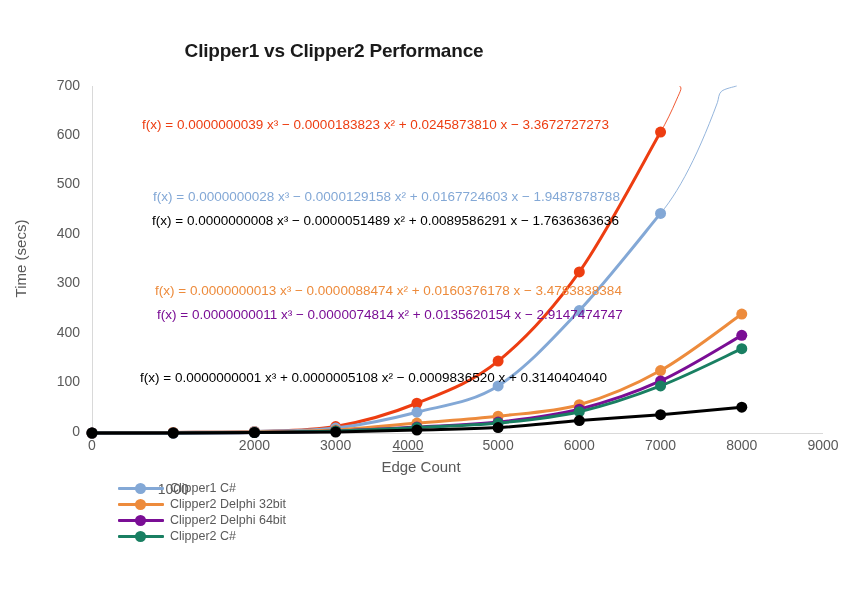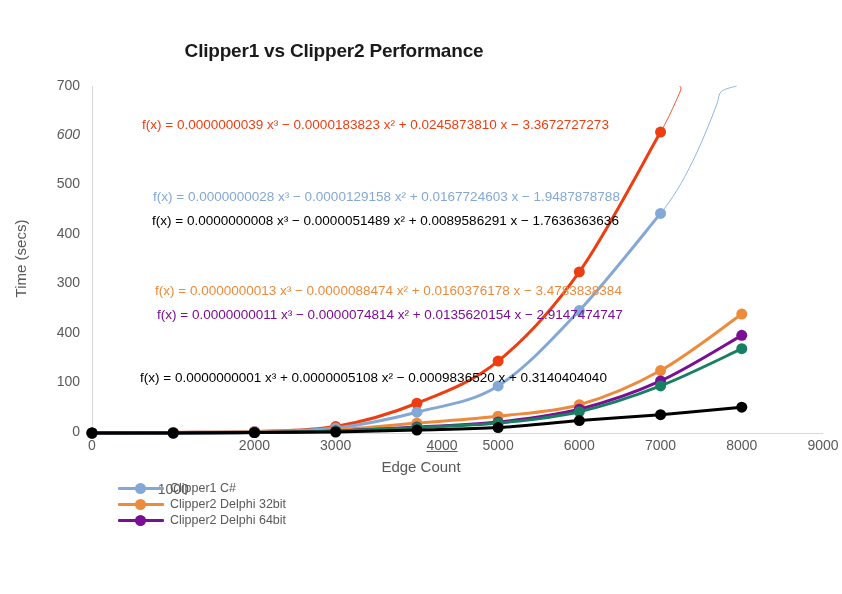--- a/index.html
+++ b/index.html
@@ -108,29 +108,29 @@
   <div class="axis-line-y"></div>
   <div class="axis-line-x"></div>
 
   <div id="ytick-layer">
       <div class="ylabel" style="top: 433px;">0</div>
       <div class="ylabel" style="top: 383.429px; text-align: right;">100</div>
       <div class="ylabel" style="top: 333.857px;">400</div>
       <div class="ylabel" style="top: 284.286px;">300</div>
       <div class="ylabel" style="top: 234.714px;">400</div>
       <div class="ylabel" style="top: 185.143px;">500</div>
-      <div class="ylabel" style="top: 135.571px; font-style: italic;">600</div>
+      <div class="ylabel" style="top: 135.571px;">600</div>
       <div class="ylabel" style="top: 87px;">700</div>
     </div>
   <div id="xtick-layer">
       <div class="xlabel" style="left: 92px;">0</div>
       <div class="xlabel" style="left: 173.222px; margin-top: 44px;">1000</div>
       <div class="xlabel" style="left: 254.444px;">2000</div>
       <div class="xlabel" style="left: 335.667px;">3000</div>
-      <div class="xlabel" style="left: 442px; text-decoration: underline;">4000</div>
+      <div class="xlabel" style="left: 408px; text-decoration: underline;">4000</div>
       <div class="xlabel" style="left: 498.111px;">5000</div>
       <div class="xlabel" style="left: 579.333px;">6000</div>
       <div class="xlabel" style="left: 660.556px;">7000</div>
       <div class="xlabel" style="left: 741.778px;">8000</div>
       <div class="xlabel" style="left: 823px;">9000</div>
     </div>
 
   <svg class="series-layer" id="series-layer" viewBox="0 0 842 594" preserveAspectRatio="none">
       <path d="M 660.56 132.10 C 661.23 130.88, 663.26 127.34, 664.62 124.80 C 665.97 122.26, 667.32 119.61, 668.68 116.86 C 670.03 114.11, 671.39 111.26, 672.74 108.30 C 674.09 105.34, 675.45 102.28, 676.80 99.11 C 678.15 95.94, 680.38 91.48, 680.86 89.29 C 681.34 87.11, 679.88 86.55, 679.69 86.00" fill="none" stroke="#ED3D11" stroke-width="1" opacity="0.85"></path>
       <path d="M 660.56 213.40 C 661.23 212.55, 663.26 210.09, 664.62 208.32 C 665.97 206.56, 667.32 204.72, 668.68 202.81 C 670.03 200.90, 671.39 198.91, 672.74 196.86 C 674.09 194.80, 675.45 192.67, 676.80 190.47 C 678.15 188.27, 679.51 185.99, 680.86 183.64 C 682.21 181.30, 683.57 178.87, 684.92 176.38 C 686.28 173.89, 687.63 171.32, 688.98 168.68 C 690.34 166.04, 691.69 163.33, 693.04 160.54 C 694.40 157.76, 695.75 154.90, 697.11 151.97 C 698.46 149.04, 699.81 146.03, 701.17 142.96 C 702.52 139.88, 703.87 136.73, 705.23 133.51 C 706.58 130.29, 707.94 126.99, 709.29 123.62 C 710.64 120.25, 712.00 116.81, 713.35 113.30 C 714.70 109.79, 716.06 106.20, 717.41 102.54 C 718.76 98.88, 718.27 94.10, 721.47 91.34 C 724.67 88.58, 734.10 86.89, 736.63 86.00" fill="none" stroke="#83A8D6" stroke-width="1" opacity="0.85"></path>
@@ -218,15 +218,22 @@
         </span>
         <span class="legend-label">Clipper2 Delphi 32bit</span>
       </div>
       <div class="legend-row">
         <span class="legend-key">
           <span class="lk-line" style="background: rgb(122, 14, 149);"></span>
           <span class="lk-dot" style="background: rgb(122, 14, 149);"></span>
         </span>
         <span class="legend-label">Clipper2 Delphi 64bit</span>
       </div>
+      <div class="legend-row">
+        <span class="legend-key">
+          <span class="lk-line" style="background: rgb(25, 127, 98);"></span>
+          <span class="lk-dot" style="background: rgb(25, 127, 98);"></span>
+        </span>
+        <span class="legend-label">Clipper2 C#</span>
+      </div>
     </div>
 
 </div>
 
 </body></html>

